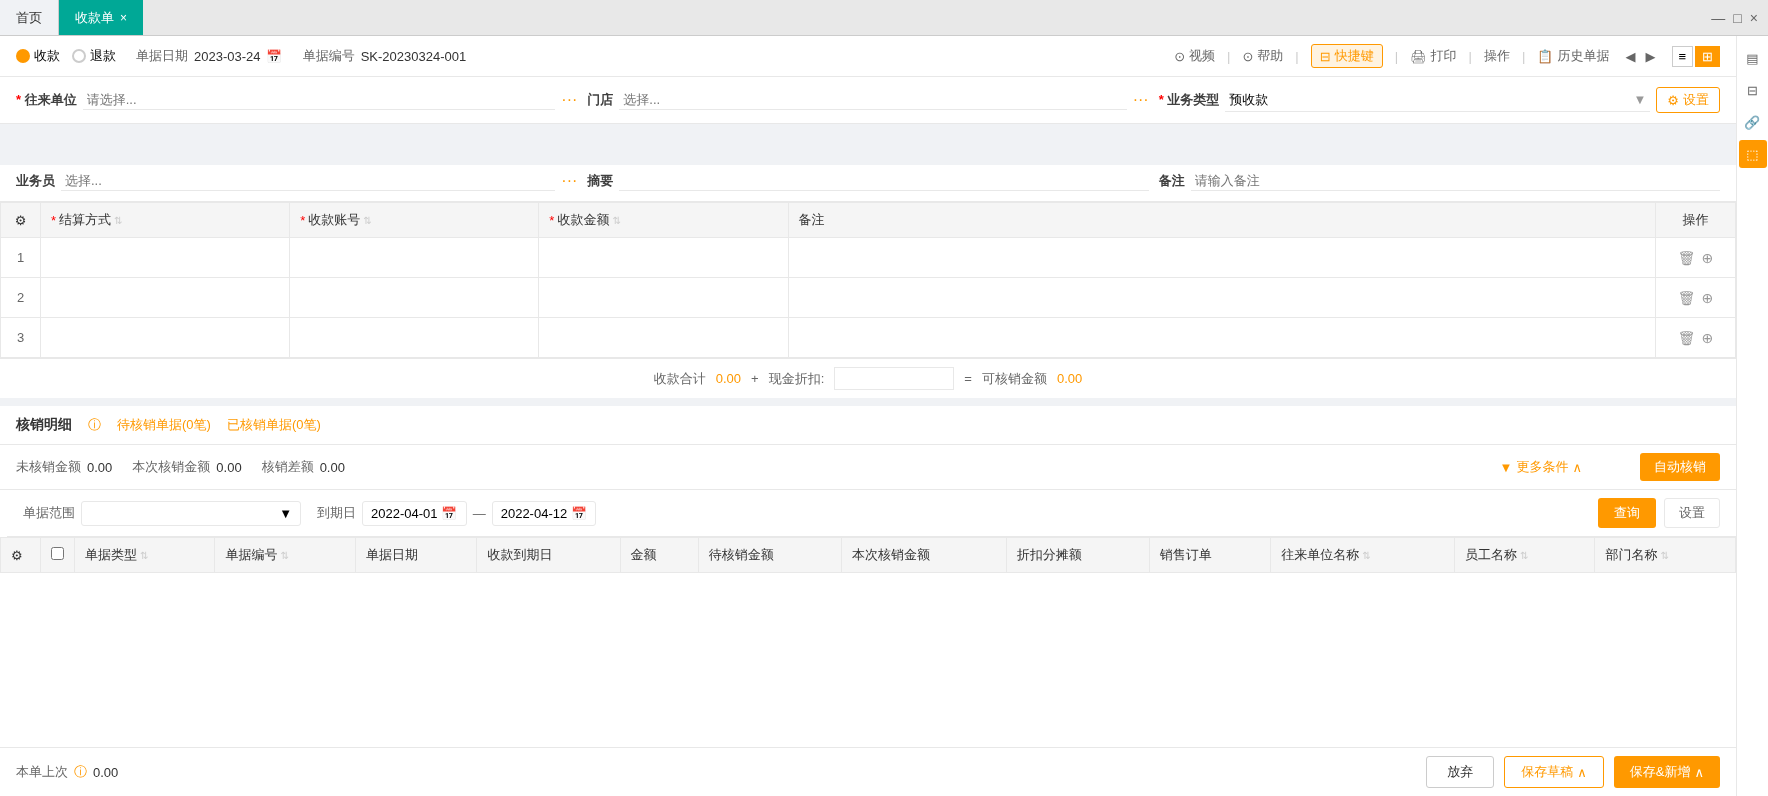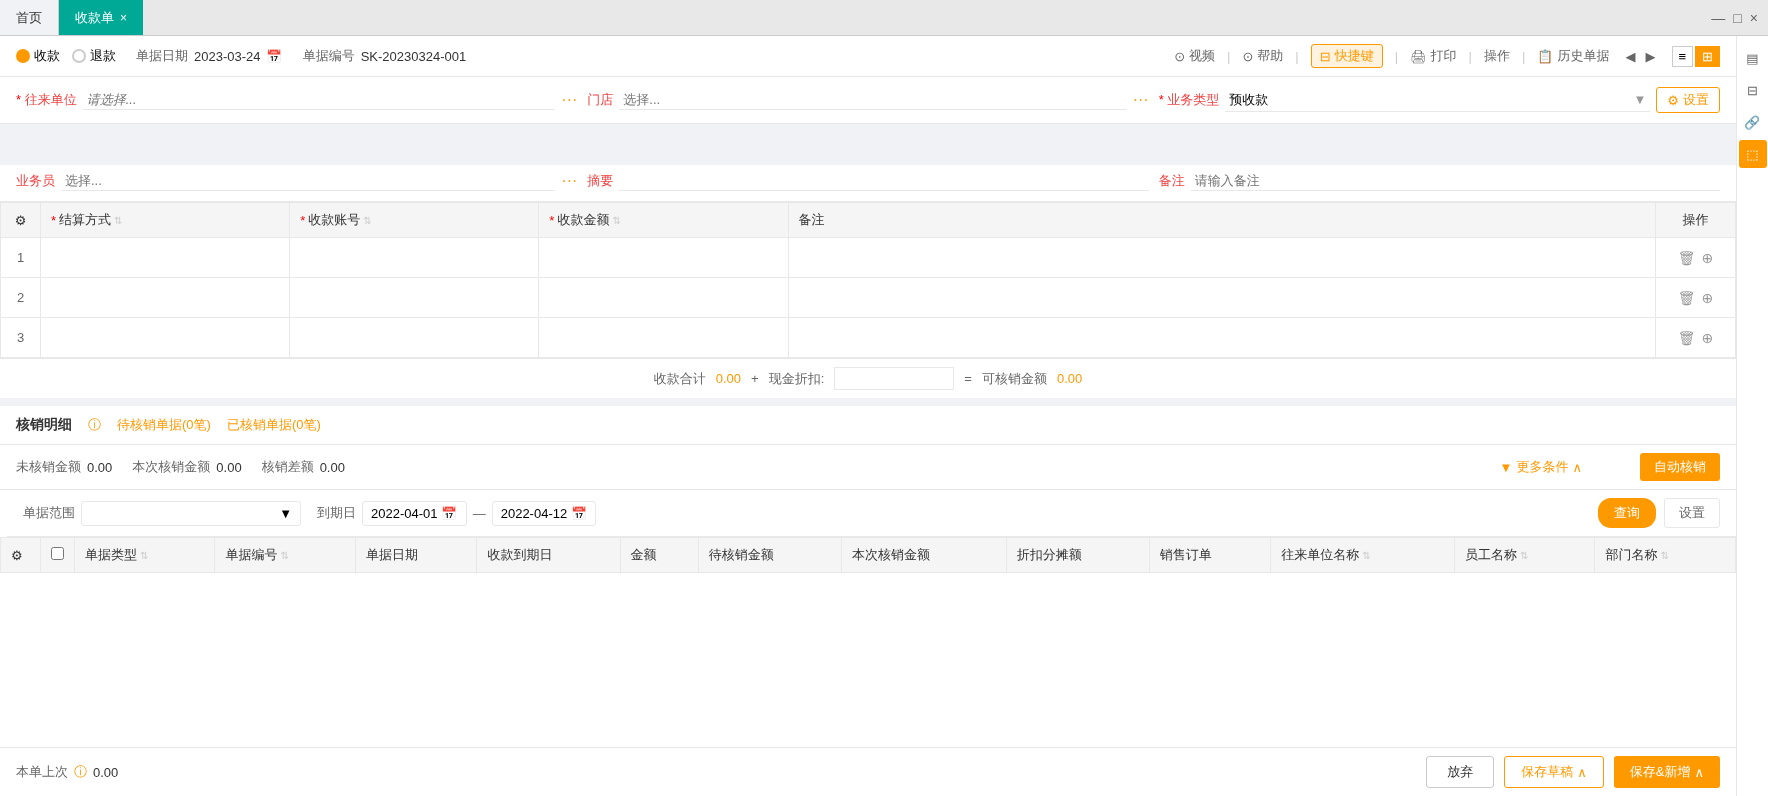--- a/index.html
+++ b/index.html
@@ -36,21 +36,21 @@
     .nav-arrows { display: flex; gap: 2px; }
     .nav-arrow { cursor: pointer; color: #666; padding: 2px 4px; }
     .view-toggle { display: flex; gap: 2px; }
     .view-btn { cursor: pointer; padding: 2px 6px; border: 1px solid #ccc; background: #fff; }
     .view-btn.active { background: #f90; color: #fff; border-color: #f90; }
     
     
     .form-fields { background: #fff; padding: 10px 16px; border-bottom: 1px solid #e8e8e8; display: grid; grid-template-columns: 1fr 1fr 1fr; gap: 10px; }
     .form-row2 { background: #fff; padding: 6px 16px 10px; border-bottom: 1px solid #e8e8e8; display: grid; grid-template-columns: 1fr 1fr 1fr; gap: 10px; margin-top: 41px; }
     .field-group { display: flex; align-items: center; gap: 6px; }
-    .field-label { color: #ef4444; white-space: nowrap; }
+    .field-label { color: #404040; white-space: nowrap; font-weight: bold; }
     .field-label.required::before { content: '* '; color: #f00; }
     .field-input { flex: 1; border: none; border-bottom: 1px solid #e8e8e8; padding: 2px 4px; color: #999; outline: none; background: transparent; }
     .field-more { color: #f90; cursor: pointer; font-size: 16px; }
     .field-dropdown { display: flex; align-items: center; gap: 4px; text-align: right; }
     .field-chevron { color: #999; cursor: pointer; }
     .settings-btn { margin-left: auto; background: #fff; border: 1px solid #f90; color: #f90; padding: 3px 10px; border-radius: 3px; cursor: pointer; display: flex; align-items: center; gap: 4px; }
     
     
     .table-section { background: #fff; flex: 0 0 auto; }
     .table-wrapper { overflow-x: auto; }
@@ -87,21 +87,21 @@
     .filter-link { color: #f90; cursor: pointer; display: flex; align-items: center; gap: 4px; }
     .auto-btn { background: #f90; color: #fff; border: none; padding: 5px 14px; border-radius: 3px; cursor: pointer; margin-left: 48px; }
     
     
     .filter-row { padding: 8px 16px; border-bottom: 1px solid #e8e8e8; display: flex; align-items: center; gap: 16px; margin-left: 7px; }
     .filter-field { display: flex; align-items: center; gap: 6px; }
     .filter-label { color: #666; white-space: nowrap; }
     .filter-select { border: 1px solid #e8e8e8; padding: 4px 8px; border-radius: 3px; display: flex; align-items: center; gap: 4px; width: 220px; cursor: pointer; }
     .filter-date { border: 1px solid #e8e8e8; padding: 4px 8px; border-radius: 3px; display: flex; align-items: center; gap: 4px; cursor: pointer; }
     .filter-date-sep { color: #666; }
-    .query-btn { background: #f90; color: #fff; border: none; padding: 5px 16px; border-radius: 13px; cursor: pointer; }
+    .query-btn { background: #f90; color: #fff; border: none; padding: 5px 16px; border-radius: 3px; cursor: pointer; }
     .settings-btn2 { background: #fff; border: 1px solid #e8e8e8; color: #666; padding: 5px 14px; border-radius: 3px; cursor: pointer; }
     .filter-actions { margin-left: auto; display: flex; gap: 8px; }
     
     
     .bottom-table { flex: 1; overflow: auto; }
     .bottom-table table { width: 100%; border-collapse: collapse; }
     .bottom-table thead tr { background: #f5f5f5; }
     .bottom-table th { padding: 8px 10px; border: 1px solid #e8e8e8; text-align: left; color: #333; font-weight: normal; white-space: nowrap; }
     .checkbox-th { width: 30px; text-align: center; }
     
@@ -201,21 +201,21 @@
         <div class="view-toggle">
           <span class="view-btn">≡</span>
           <span class="view-btn active" style="background:#f90;color:#fff;border-color:#f90;">⊞</span>
         </div>
       </div>
     </div>
 
     <div class="form-fields">
       <div class="field-group">
         <span class="field-label required">往来单位</span>
-        <input class="field-input" style="width: 200px; font-style: italic;" placeholder="请选择...">
+        <input class="field-input" style="width: 200px;" placeholder="请选择...">
         <span class="field-more">···</span>
       </div>
       <div class="field-group">
         <span class="field-label">门店</span>
         <input class="field-input" style="width: 200px;" placeholder="选择...">
         <span class="field-more">···</span>
       </div>
       <div class="field-group">
         <span class="field-label required">业务类型</span>
         <div class="field-dropdown" style="flex:1; border-bottom:1px solid #e8e8e8; padding:2px 4px; cursor:pointer; display:flex; align-items:center; justify-content:space-between;">

